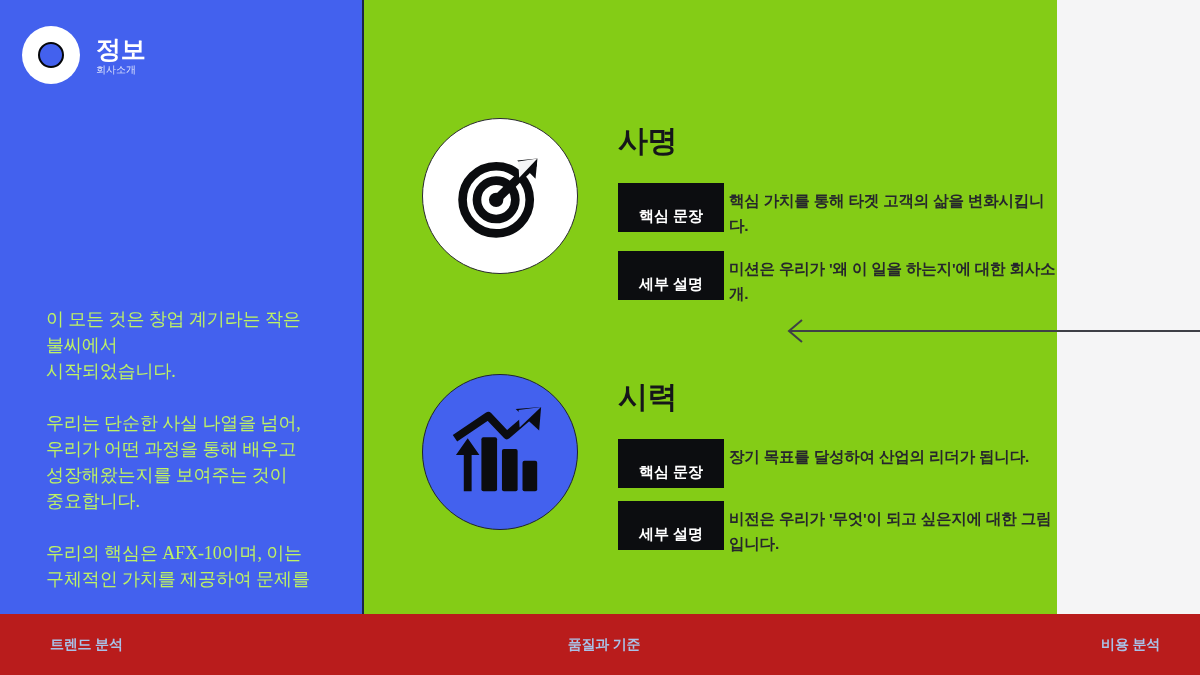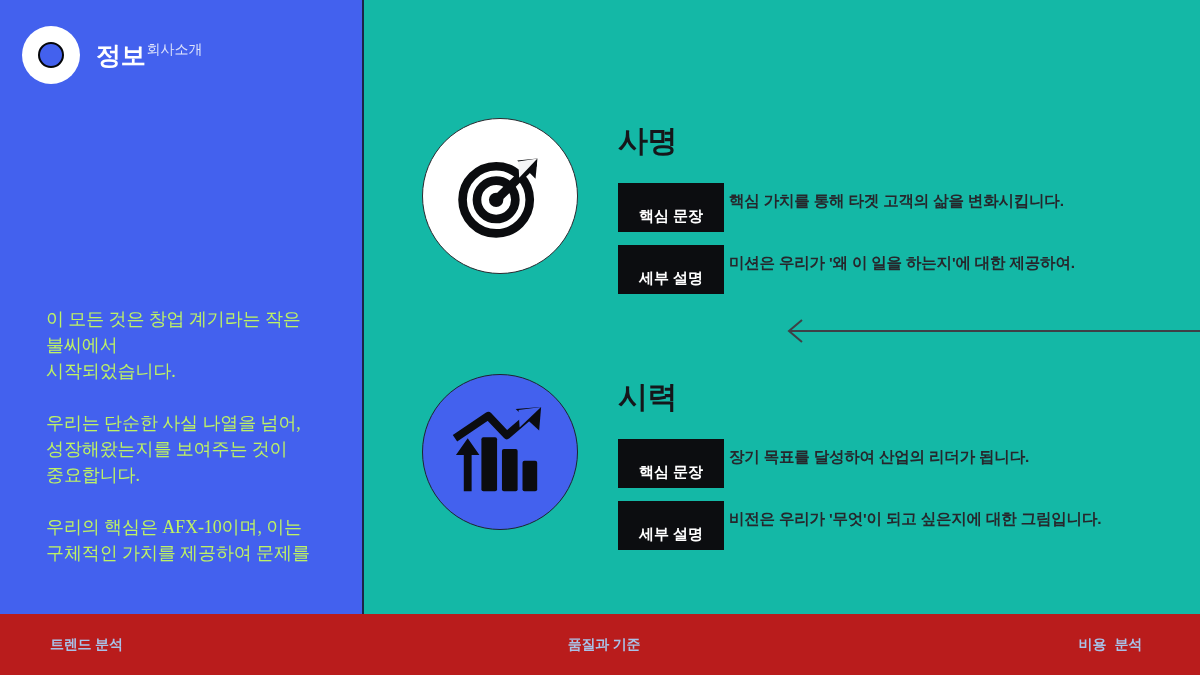--- a/index.html
+++ b/index.html
@@ -32,43 +32,43 @@
     width: 58px; height: 58px; border-radius: 50%;
     background: #ffffff;
     display: flex; align-items: center; justify-content: center;
     flex: 0 0 auto;
   }
   #logo-inner {
     width: 26px; height: 26px; border-radius: 50%;
     background: #4361ee;
     border: 2.5px solid #05060a;
   }
-  #sidebar-titles { display: flex; flex-direction: row; gap: 1px; }
+  #sidebar-titles { display: flex; flex-direction: column; gap: 1px; }
   #sidebar-title {
     font-size: 25px; font-weight: bold; color: #ffffff;
     letter-spacing: -0.3px; line-height: 1.12;
   }
   #sidebar-subtitle {
-    font-size: 14px; color: #dfe4fb; line-height: 1.2;
+    font-size: 10px; color: #dfe4fb; line-height: 1.2;
   }
   #sidebar-body {
     position: absolute; left: 46px; top: 306px;
     width: 300px;
     font-size: 18px; line-height: 26px; color: #bef264;
     letter-spacing: -0.1px;
     font-family: Liberation Serif, serif;
   }
   #sidebar-body p { margin: 0; }
   #sidebar-body p.gap { margin-top: 26px; }
 
   
   #main {
     position: absolute; left: 364px; top: 0;
-    width: 836px; height: 614px;
-    background: #14b8a6;
+    width: 693px; height: 614px;
+    background: #84cc16;
   }
   .card {
     position: absolute;
     display: flex; align-items: flex-start; gap: 40px;
   }
   #card-mission { left: 58px; top: 118px; }
   #card-vision  { left: 58px; top: 374px; }
 
   .icon-circle {
     width: 156px; height: 156px; border-radius: 50%;
@@ -112,21 +112,21 @@
     width: 1200px; height: 61px;
     background: #b91c1c;
     display: flex; align-items: center;
   }
   .footer-item {
     font-size: 14px; font-weight: bold; color: #a9c2e8;
     letter-spacing: -0.2px; white-space: nowrap;
   }
   #footer-left   { position: absolute; left: 50px; }
   #footer-center { position: absolute; left: 0; width: 1200px; text-align: center; padding-left: 8px; }
-  #footer-right  { position: absolute; right: 58px; font-family: Liberation Mono, monospace; }
+  #footer-right  { position: absolute; right: 40px; }
 </style>
 </head>
 <body>
 
 <div id="slide">
 
   <aside id="sidebar">
 
     <div id="sidebar-header">
       <div id="logo-mark">
@@ -136,20 +136,21 @@
         <div id="sidebar-title">정보</div>
         <div id="sidebar-subtitle">회사소개</div>
       </div>
     </div>
 
     <div id="sidebar-body">
       <p>이 모든 것은 창업 계기라는 작은</p>
       <p>불씨에서</p>
       <p>시작되었습니다.</p>
       <p class="gap">우리는 단순한 사실 나열을 넘어,</p>
+      <p>우리가 어떤 과정을 통해 배우고</p>
       <p>성장해왔는지를 보여주는 것이</p>
       <p>중요합니다.</p>
       <p class="gap">우리의 핵심은 AFX-10이며, 이는</p>
       <p>구체적인 가치를 제공하여 문제를</p>
     </div>
   </aside>
 
   <main id="main">
 
     <section class="card" id="card-mission">
@@ -166,21 +167,21 @@
         </svg>
       </div>
       <div class="card-body">
         <div class="card-title">사명</div>
         <div class="row">
           <span class="badge">핵심 문장</span>
           <span class="row-text">핵심 가치를 통해 타겟 고객의 삶을 변화시킵니다.</span>
         </div>
         <div class="row">
           <span class="badge">세부 설명</span>
-          <span class="row-text">미션은 우리가 '왜 이 일을 하는지'에 대한 제공하여.</span>
+          <span class="row-text">미션은 우리가 '왜 이 일을 하는지'에 대한 회사소개.</span>
         </div>
       </div>
     </section>
 
     <div id="divider">
       <svg width="700" height="26" viewBox="0 0 700 26" aria-hidden="true">
         <line x1="6" y1="13" x2="694" y2="13" stroke="#3e4046" stroke-width="2"></line>
         <polyline points="18,2 5,13 18,24" fill="none" stroke="#3e4046" stroke-width="2"></polyline>
         <polyline points="682,2 695,13 682,24" fill="none" stroke="#3e4046" stroke-width="2"></polyline>
       </svg>

